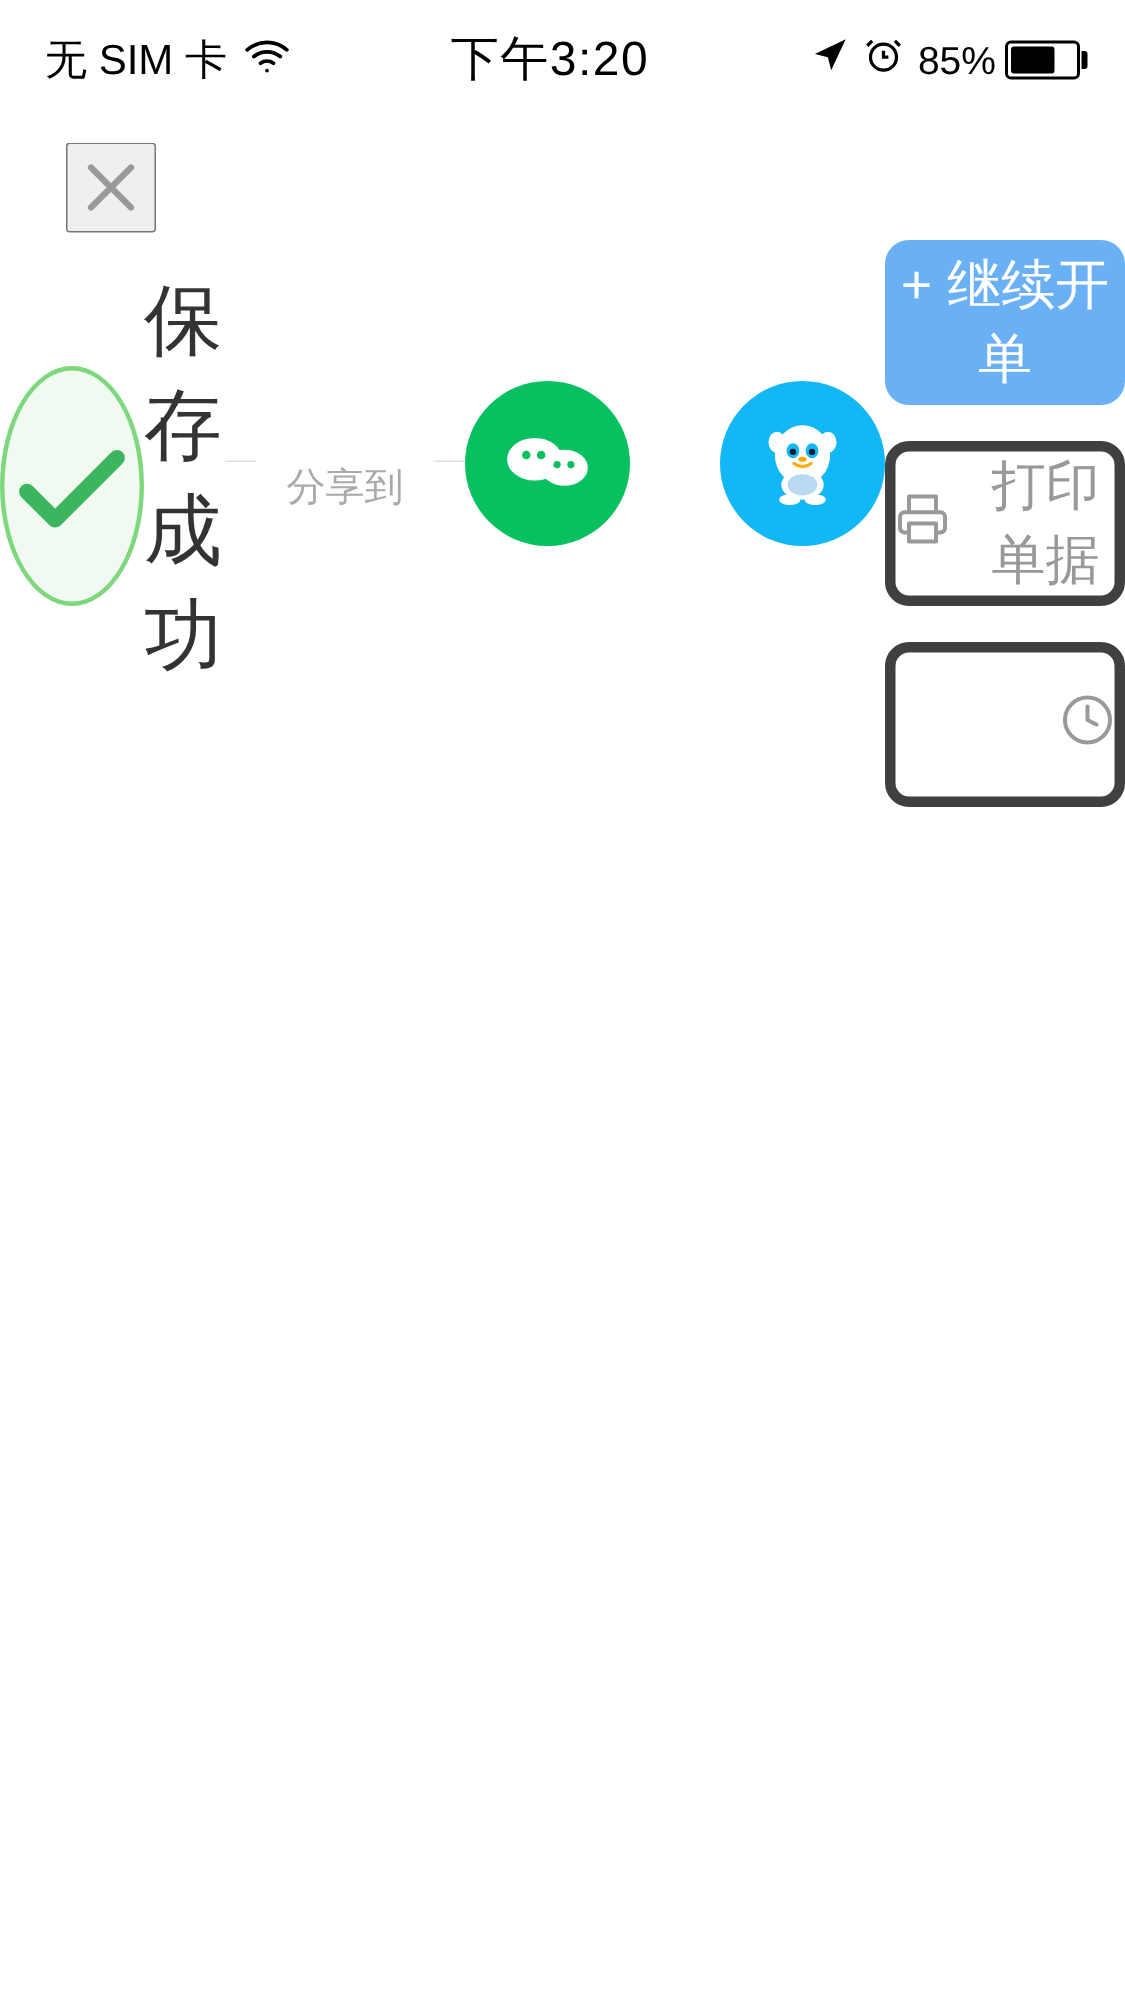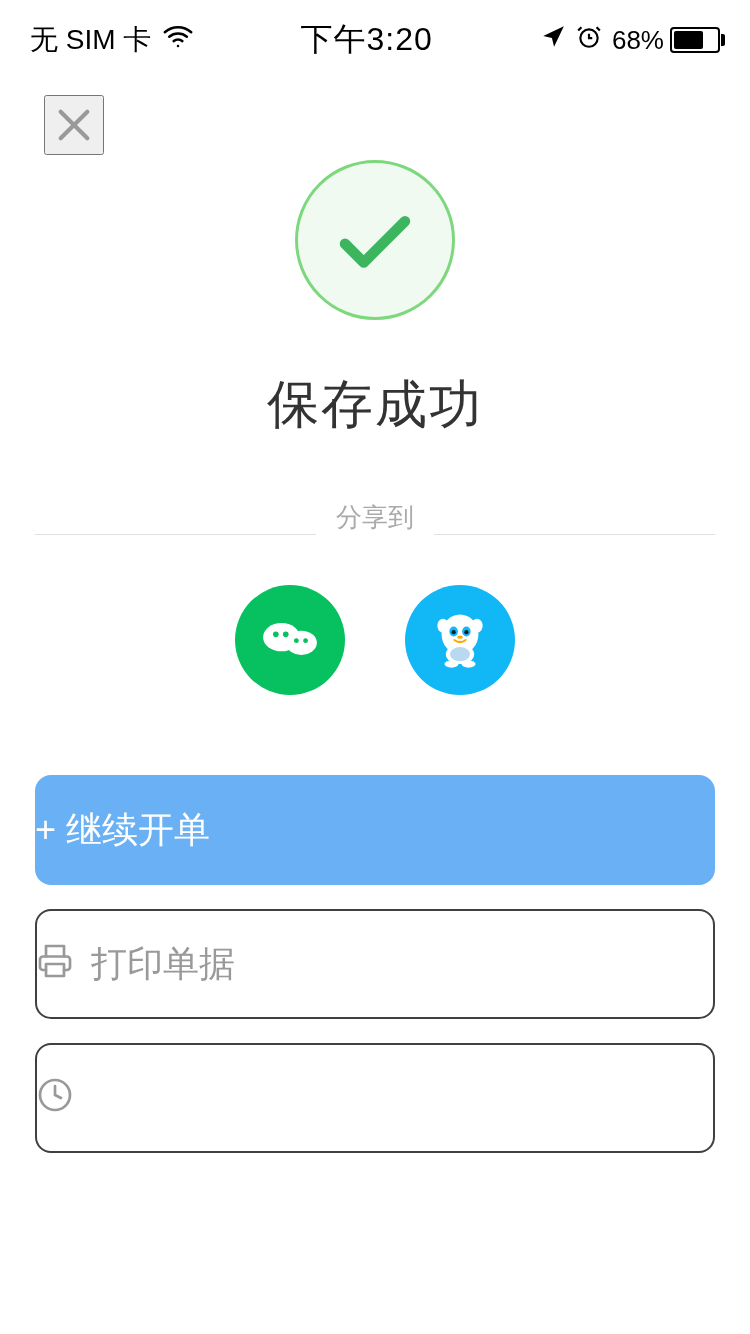--- a/index.html
+++ b/index.html
@@ -23,20 +23,21 @@
       height: 80px;
       display: flex;
       align-items: center;
       justify-content: space-between;
       padding: 0 30px;
       background: #fff;
     }
 
     .status-bar-left {
       display: flex;
+      align-items: center;
       gap: 12px;
       font-size: 28px;
       color: #000;
     }
 
     .status-bar-center {
       font-size: 32px;
       font-weight: 400;
       color: #000;
       letter-spacing: 1px;
@@ -100,21 +101,21 @@
     }
 
     .close-btn svg {
       width: 40px;
       height: 40px;
     }
 
     
     .main-content {
       display: flex;
-      flex-direction: column;
+      flex-direction: row;
       align-items: center;
       padding-top: 80px;
     }
 
     
     .success-circle {
       width: 160px;
       height: 160px;
       border-radius: 50%;
       background: #f0faf0;
@@ -136,21 +137,21 @@
       font-weight: 500;
       color: #333;
       margin-bottom: 60px;
       letter-spacing: 2px;
     }
 
     
     .share-divider {
       width: 680px;
       display: flex;
-      align-items: flex-end;
+      align-items: flex-start;
       gap: 20px;
       margin-bottom: 50px;
     }
 
     .divider-line {
       flex: 1;
       height: 1px;
       background: #e0e0e0;
     }
 
@@ -192,36 +193,36 @@
       flex-direction: column;
       gap: 24px;
     }
 
     .btn {
       width: 100%;
       height: 110px;
       border-radius: 16px;
       display: flex;
       align-items: center;
-      justify-content: flex-start;
+      justify-content: flex-end;
       gap: 18px;
       font-size: 36px;
       cursor: pointer;
       border: none;
     }
 
     .btn-primary {
       background: #6ab0f5;
       color: #fff;
     }
 
     .btn-secondary {
       background: #fff;
       color: #999;
-      border: 2px solid #404040;
+      border: 7px solid #404040;
     }
 
     .btn-icon {
       font-size: 36px;
       line-height: 1;
     }
   </style>
 </head>
 <body>
 
@@ -250,21 +251,21 @@
     <span>
       <svg viewBox="0 0 24 24" width="26" height="26" fill="none" stroke="#000" stroke-width="2">
         <circle cx="12" cy="13" r="8"></circle>
         <polyline points="12,9 12,13 15,13"></polyline>
         <line x1="5" y1="3" x2="2" y2="6"></line>
         <line x1="19" y1="3" x2="22" y2="6"></line>
       </svg>
     </span>
 
     <div class="battery-container">
-      <span>68%</span>
+      <span>85%</span>
       <div class="battery-icon">
         <div class="battery-fill"></div>
       </div>
     </div>
   </div>
 </div>
 
 <button class="close-btn" style="position:absolute;top:95px;left:44px;">
   <svg viewBox="0 0 24 24" width="40" height="40" stroke="#999" stroke-width="2.5" stroke-linecap="round">
     <line x1="4" y1="4" x2="20" y2="20"></line>

